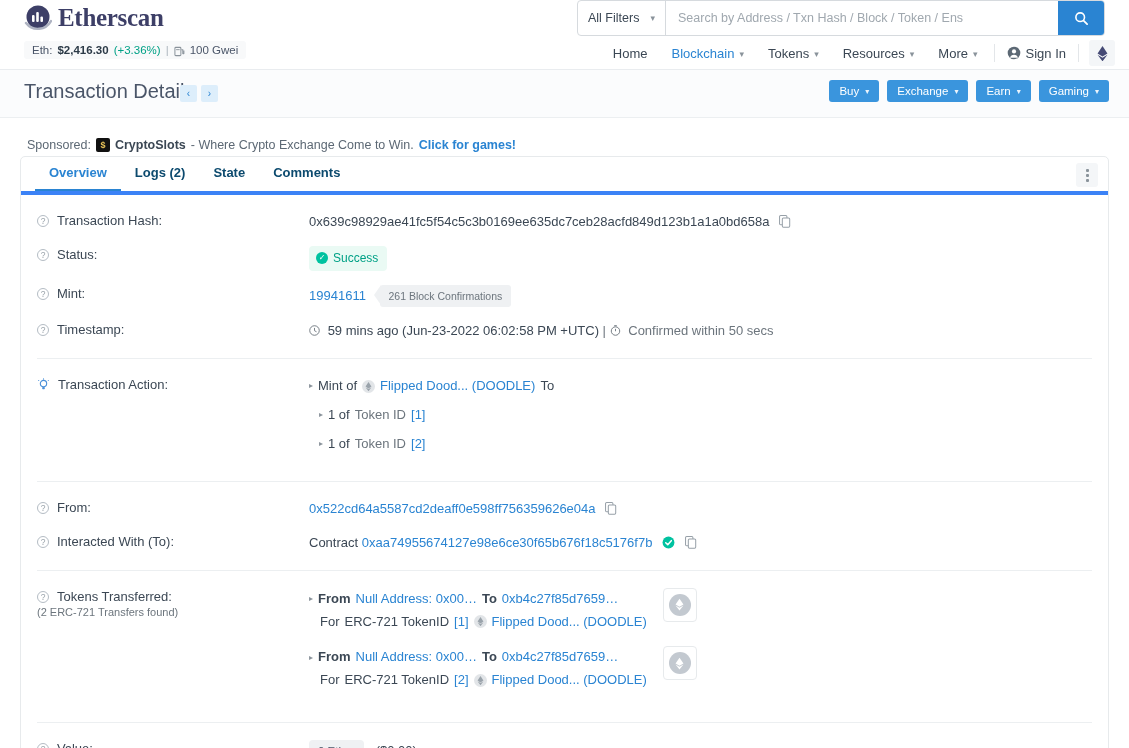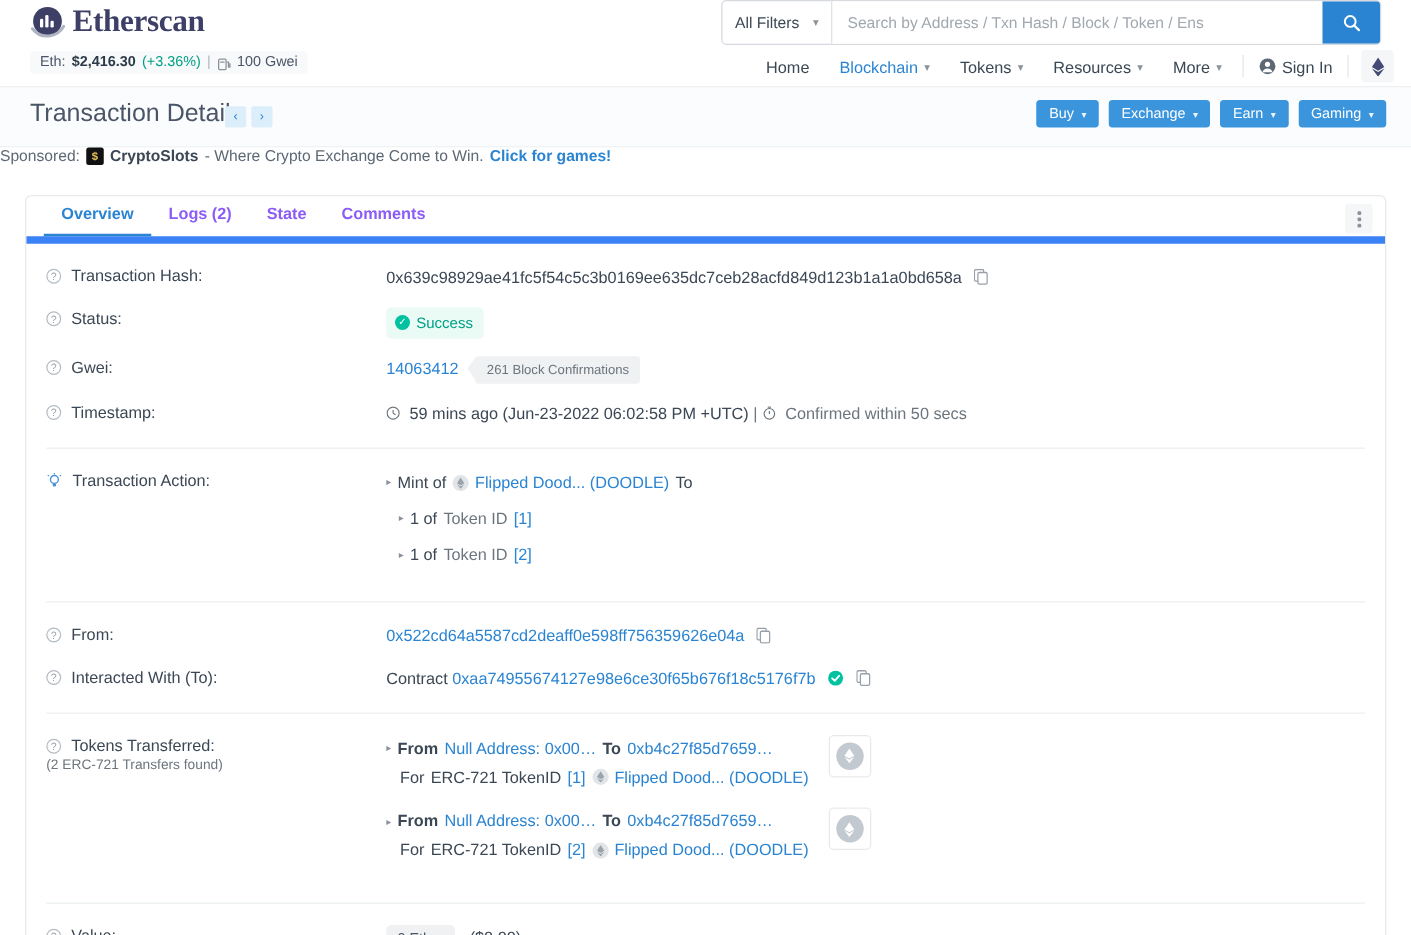--- a/index.html
+++ b/index.html
@@ -139,25 +139,26 @@
     padding: 5px 10px;
     display: flex; align-items: center; gap: 6px;
     cursor: pointer;
   }
   .cta .chev { font-size: 8px; opacity: .9;}
 
   
   .sponsored {
     position: relative;
     height: 34px;
-    display: flex; align-items: flex-start;
+    display: flex; align-items: flex-end;
     font-size: 12.5px;
     color: #5c6874;
     background: #ffffff;
     gap: 5px;
+    margin-left: 27px;
   }
   .spon-logo {
     width: 14px; height: 14px;
     background: #111;
     border-radius: 2px;
     display:flex; align-items:center; justify-content:center;
     color: #e8c35a; font-size: 9px; font-weight: 700;
   }
   .spon-name { font-weight: 700; color: #3b4754; }
   .spon-link { color: #2a84d2; font-weight: 700; cursor: pointer; }
@@ -168,28 +169,28 @@
     margin: 4px 20px 0 20px;
     background: #fff;
     border: 1px solid #e7eaec;
     border-radius: 5px;
     height: 600px;
     overflow: hidden;
   }
   .tabs {
     position: relative;
     height: 38px;
-    border-bottom: 6px solid #3b82f6;
+    border-bottom: 4px solid #3b82f6;
     display: flex; align-items: flex-end;
     padding-left: 14px;
   }
   .tab {
     padding: 8px 14px 9px 14px;
     font-size: 13px;
-    color: #8b5cf6;
+    color: #0c4a6e;
     font-weight: 700;
     cursor: pointer;
     border-bottom: 2px solid transparent;
   }
   .tab.active { color: #2a84d2; border-bottom-color: #2a84d2; }
   .kebab {
     position: absolute; right: 10px; top: 6px;
     width: 22px; height: 24px;
     background: #f4f6f8;
     border-radius: 3px;
@@ -462,24 +463,24 @@
         <span class="badge-success">
           <span class="tick">✓</span>
           <span>Success</span>
         </span>
       </div>
     </div>
 
     <div class="row">
       <div class="rlabel">
         <span class="qmark">?</span>
-        <span>Gwei:</span>
-      </div>
-      <div class="rvalue">
-        <span class="lnk">14063412</span>
+        <span>Mint:</span>
+      </div>
+      <div class="rvalue">
+        <span class="lnk">19941611</span>
         <span class="blockconf">261 Block Confirmations</span>
       </div>
     </div>
 
     <div class="row">
       <div class="rlabel">
         <span class="qmark">?</span>
         <span>Timestamp:</span>
       </div>
       <div class="rvalue">

